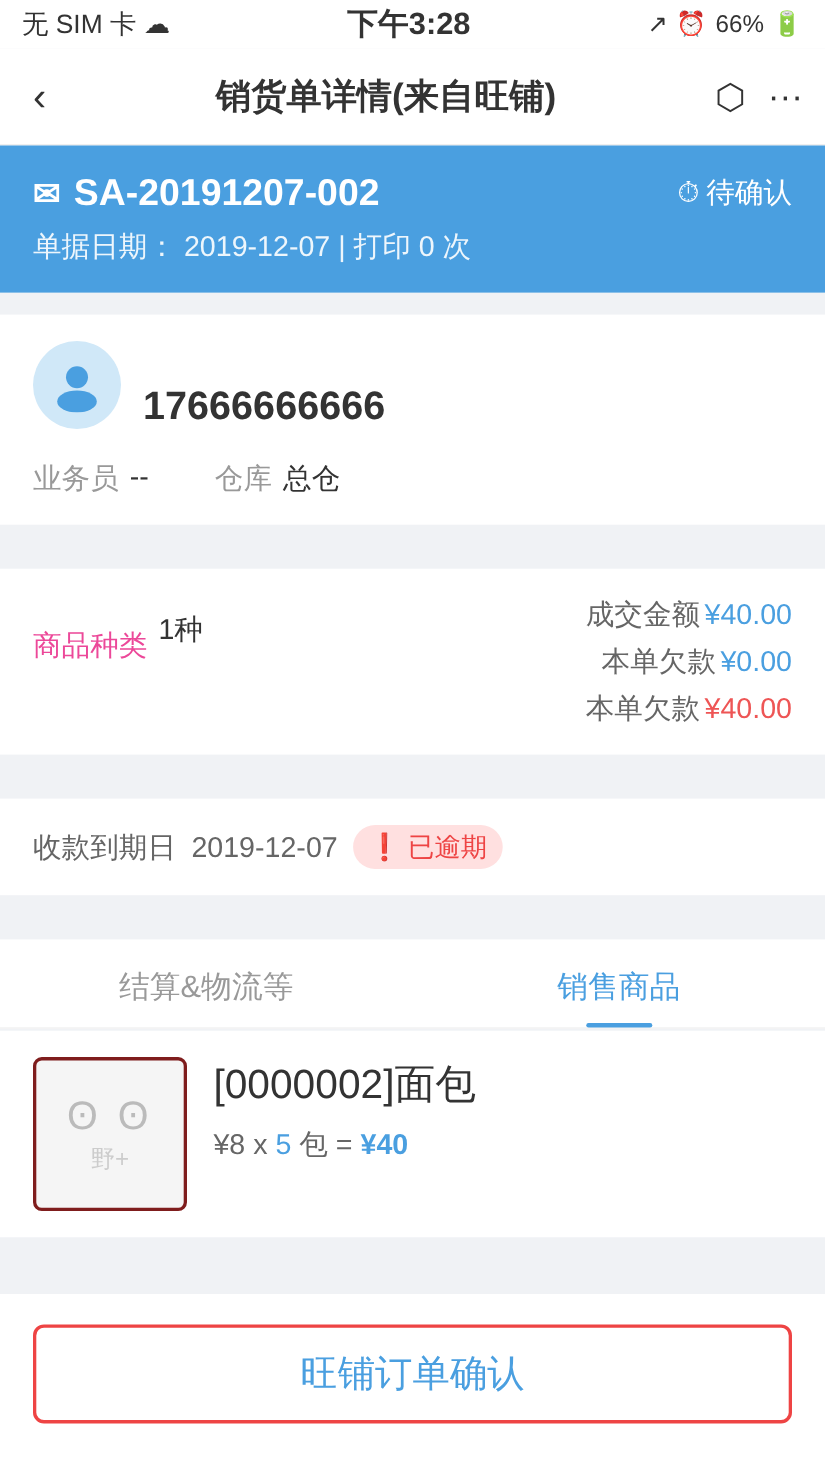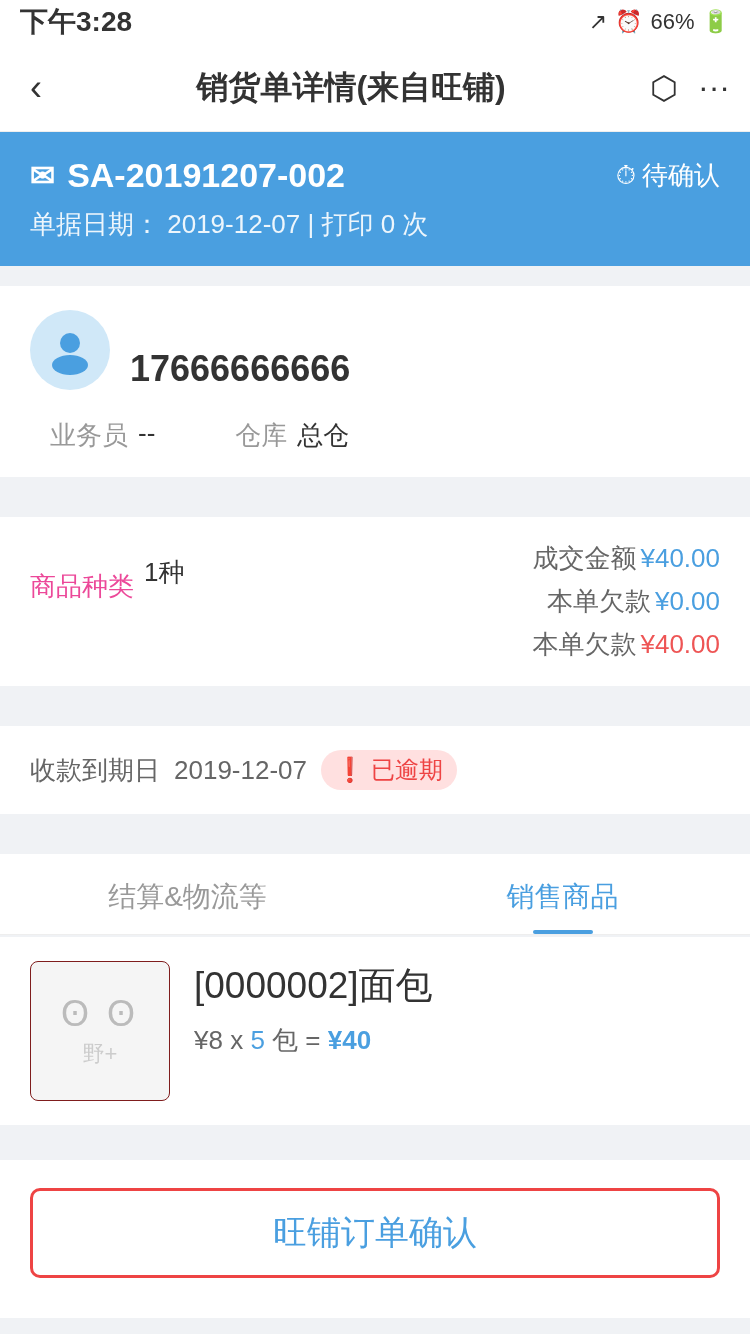--- a/index.html
+++ b/index.html
@@ -131,21 +131,21 @@
       color: #666;
       margin-top: 4px;
     }
     .customer-meta {
       display: flex;
       gap: 60px;
       font-size: 26px;
       color: #666;
     }
     .meta-item { display: flex; gap: 10px; }
-    .meta-label { color: #999; margin-left: 20px; }
+    .meta-label { color: #999; }
     .meta-value { color: #333; }
 
     
     .summary-card {
       background: #fff;
       padding: 24px 30px;
       margin-bottom: 20px;
       display: flex;
       justify-content: space-between;
       align-items: flex-start;
@@ -241,21 +241,21 @@
     }
     .product-image {
       width: 140px;
       height: 140px;
       background: #f5f5f5;
       border-radius: 8px;
       display: flex;
       align-items: center;
       justify-content: center;
       flex-shrink: 0;
-      border: 1px solid #7f1d1d;
+      border: 3px solid #7f1d1d;
     }
     .product-logo {
       font-size: 40px;
       color: #bbb;
       display: flex;
       flex-direction: column;
       align-items: center;
       gap: 4px;
     }
     .product-logo-eyes { font-size: 36px; letter-spacing: 4px; }
@@ -276,21 +276,21 @@
     
     .content-spacer {
       flex: 1;
       background: #f0f2f5;
       min-height: 240px;
     }
 
     
     .bottom-bar {
       position: fixed;
-      bottom: 16px;
+      bottom: 0;
       left: 0;
       width: 750px;
       background: #fff;
       padding: 28px 30px 40px;
     }
     .confirm-btn {
       width: 100%;
       height: 90px;
       border: 3px solid #e44;
       border-radius: 10px;
@@ -306,20 +306,23 @@
 
     .divider {
       height: 20px;
       background: #f0f2f5;
     }
   </style>
 </head>
 <body>
 
 <div class="status-bar">
+  <div class="status-left">
+    <span>无 SIM 卡 ☁</span>
+  </div>
   <div class="status-center">下午3:28</div>
   <div class="status-right">
     <span>↗</span>
     <span>⏰</span>
     <span>66%</span>
     <span>🔋</span>
   </div>
 </div>
 
 <div class="nav-bar">

